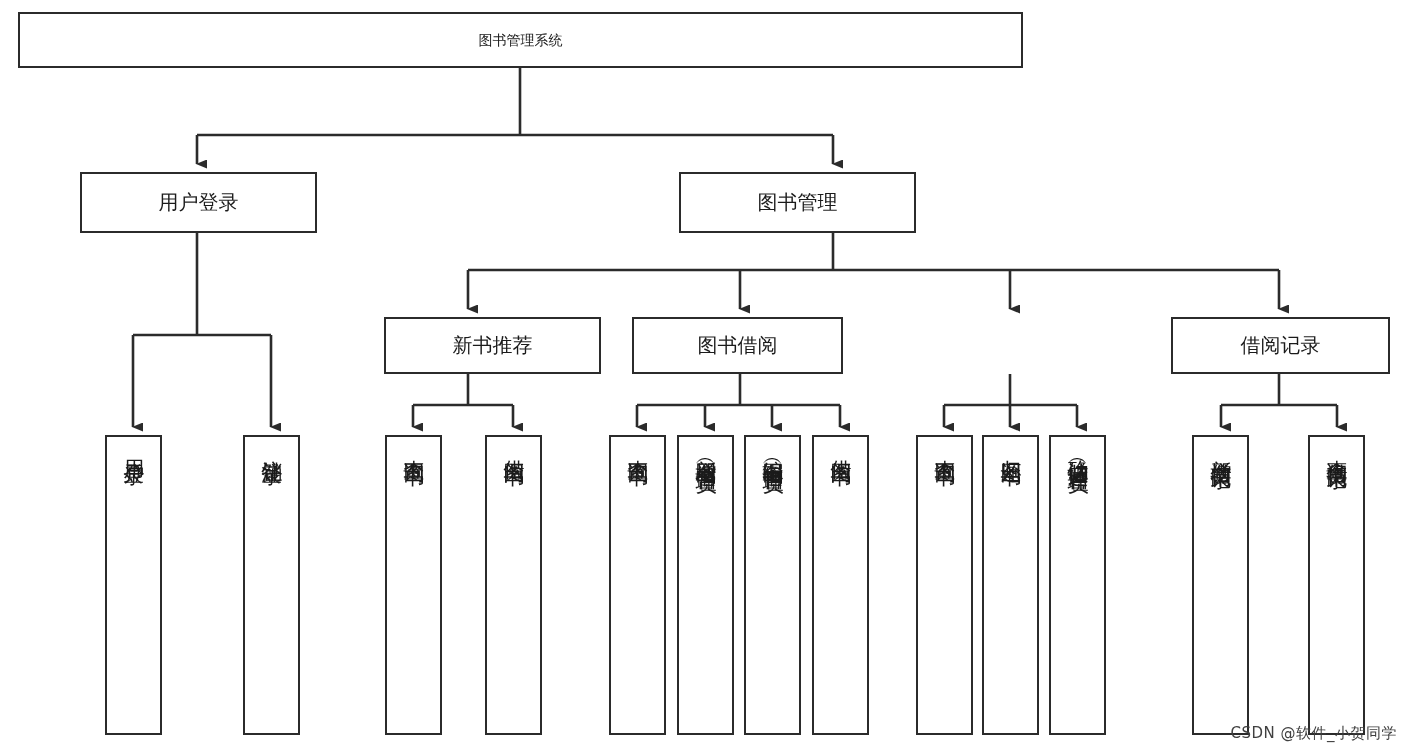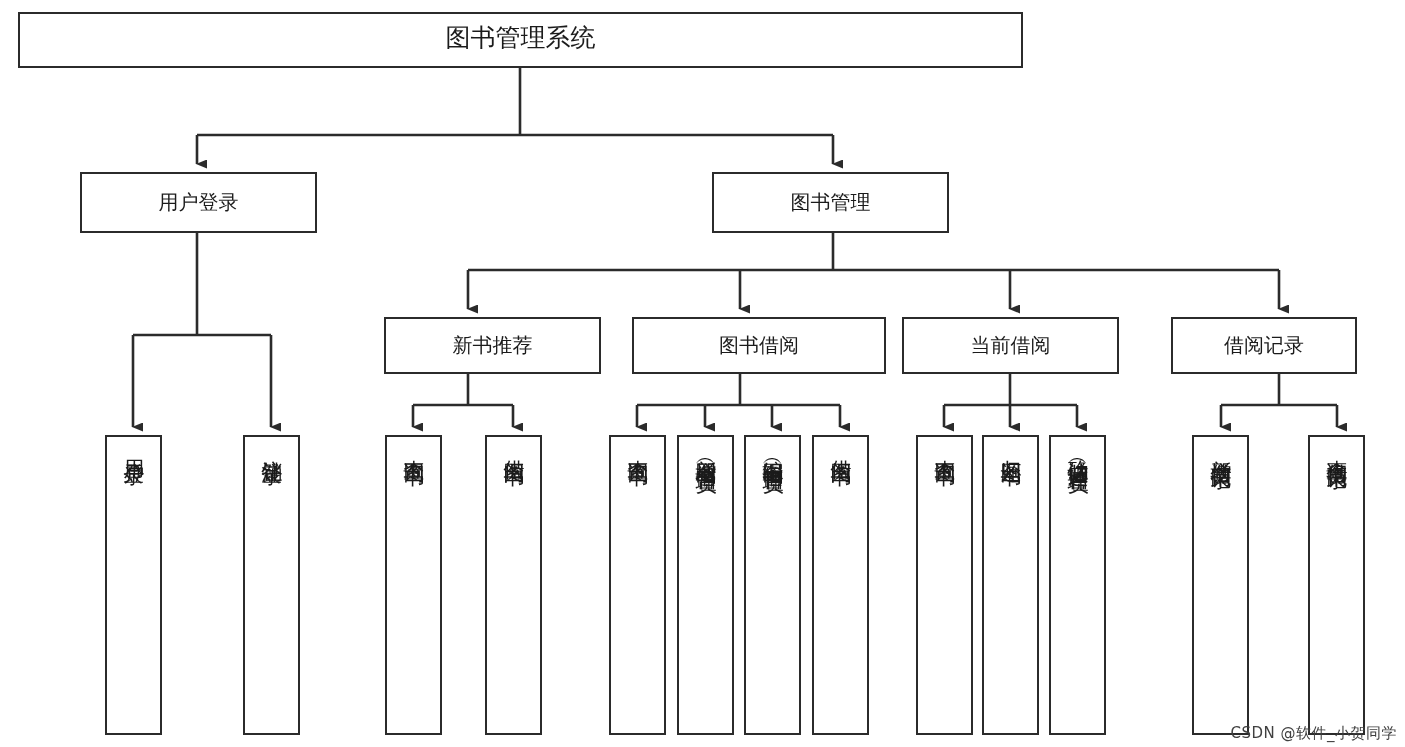--- a/index.html
+++ b/index.html
@@ -32,21 +32,21 @@
     z-index:2;
   }
   .node .lbl{
     color:#1b1b1b;
     text-align:center;
     line-height:1.18;
     white-space:nowrap;
   }
   
   .node.root{border-width:2px;}
-  .node.root .lbl{font-size:25px;font-family:Liberation Mono, monospace;}
+  .node.root .lbl{font-size:14px;}
   
   .node.lvl2 .lbl{font-size:20px;}
   
   .node.lvl3 .lbl{font-size:20px;}
   
   .node.leaf{
     align-items:flex-start;
     justify-content:center;
     padding-top:6px;
   }
@@ -124,34 +124,31 @@
     </g>
   </svg>
 
   <div class="node root" style="left:18px;top:12px;width:1005px;height:56px;">
     <span class="lbl">图书管理系统</span>
   </div>
 
   <div class="node lvl2" style="left:80px;top:172px;width:237px;height:61px;">
     <span class="lbl">用户登录</span>
   </div>
-  <div class="node lvl2" style="left:712px;top:172px;width:237px;height:61px;">
+  <div class="node lvl2" style="left:679px;top:172px;width:237px;height:61px;">
     <span class="lbl">图书管理</span>
   </div>
 
   <div class="node lvl3" style="left:360px;top:317px;width:217px;height:57px;margin-left:24px;">
     <span class="lbl">新书推荐</span>
   </div>
-  <div class="node lvl3" style="left:632px;top:317px;width:254px;height:57px;">
+  <div class="node lvl3" style="left:632px;top:317px;width:211px;height:57px;">
     <span class="lbl">图书借阅</span>
   </div>
-  <div class="node lvl3" style="left:902px;top:317px;width:217px;height:57px;">
-    <span class="lbl">当前借阅</span>
-  </div>
-  <div class="node lvl3" style="left:1171px;top:317px;width:186px;height:57px;">
+  <div class="node lvl3" style="left:1171px;top:317px;width:219px;height:57px;">
     <span class="lbl">借阅记录</span>
   </div>
 
   <div class="node leaf" style="left:105px;top:435px;width:57px;height:300px;">
     <span class="lbl">用户登录</span>
   </div>
   <div class="node leaf" style="left:243px;top:435px;width:57px;height:300px;">
     <span class="lbl">注销登录</span>
   </div>
 

